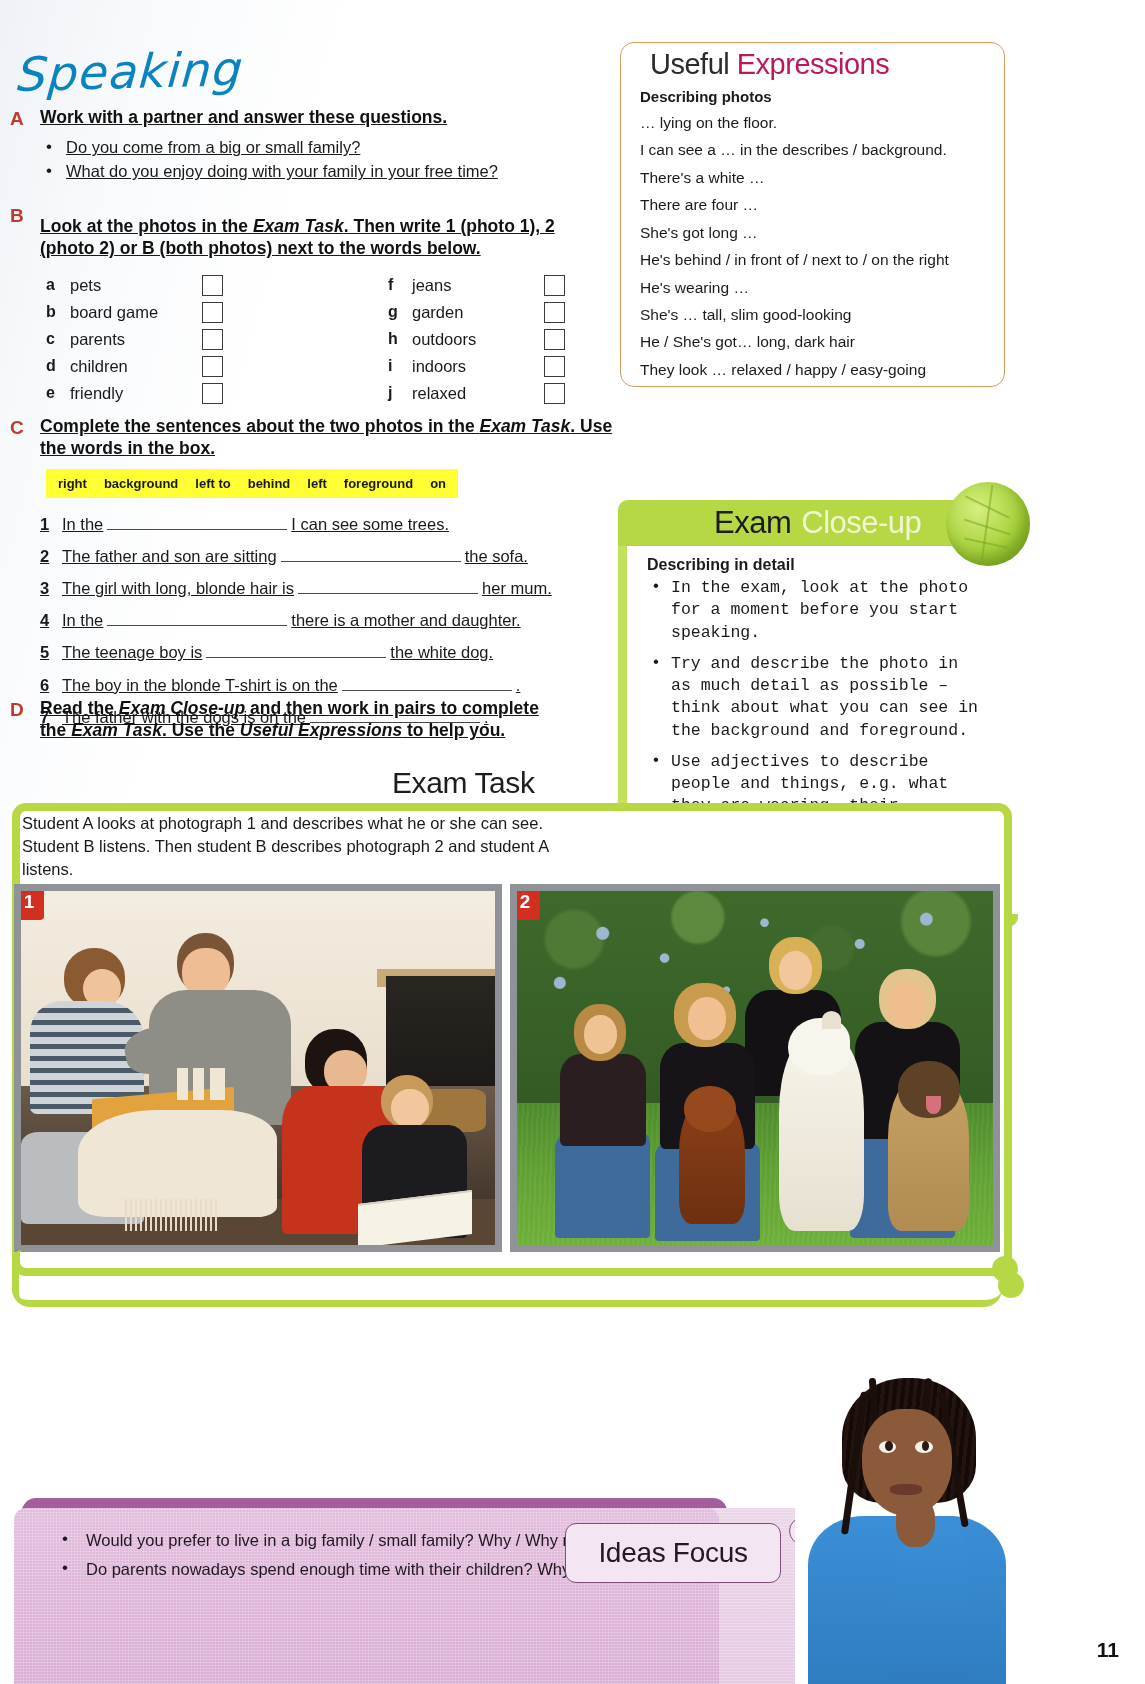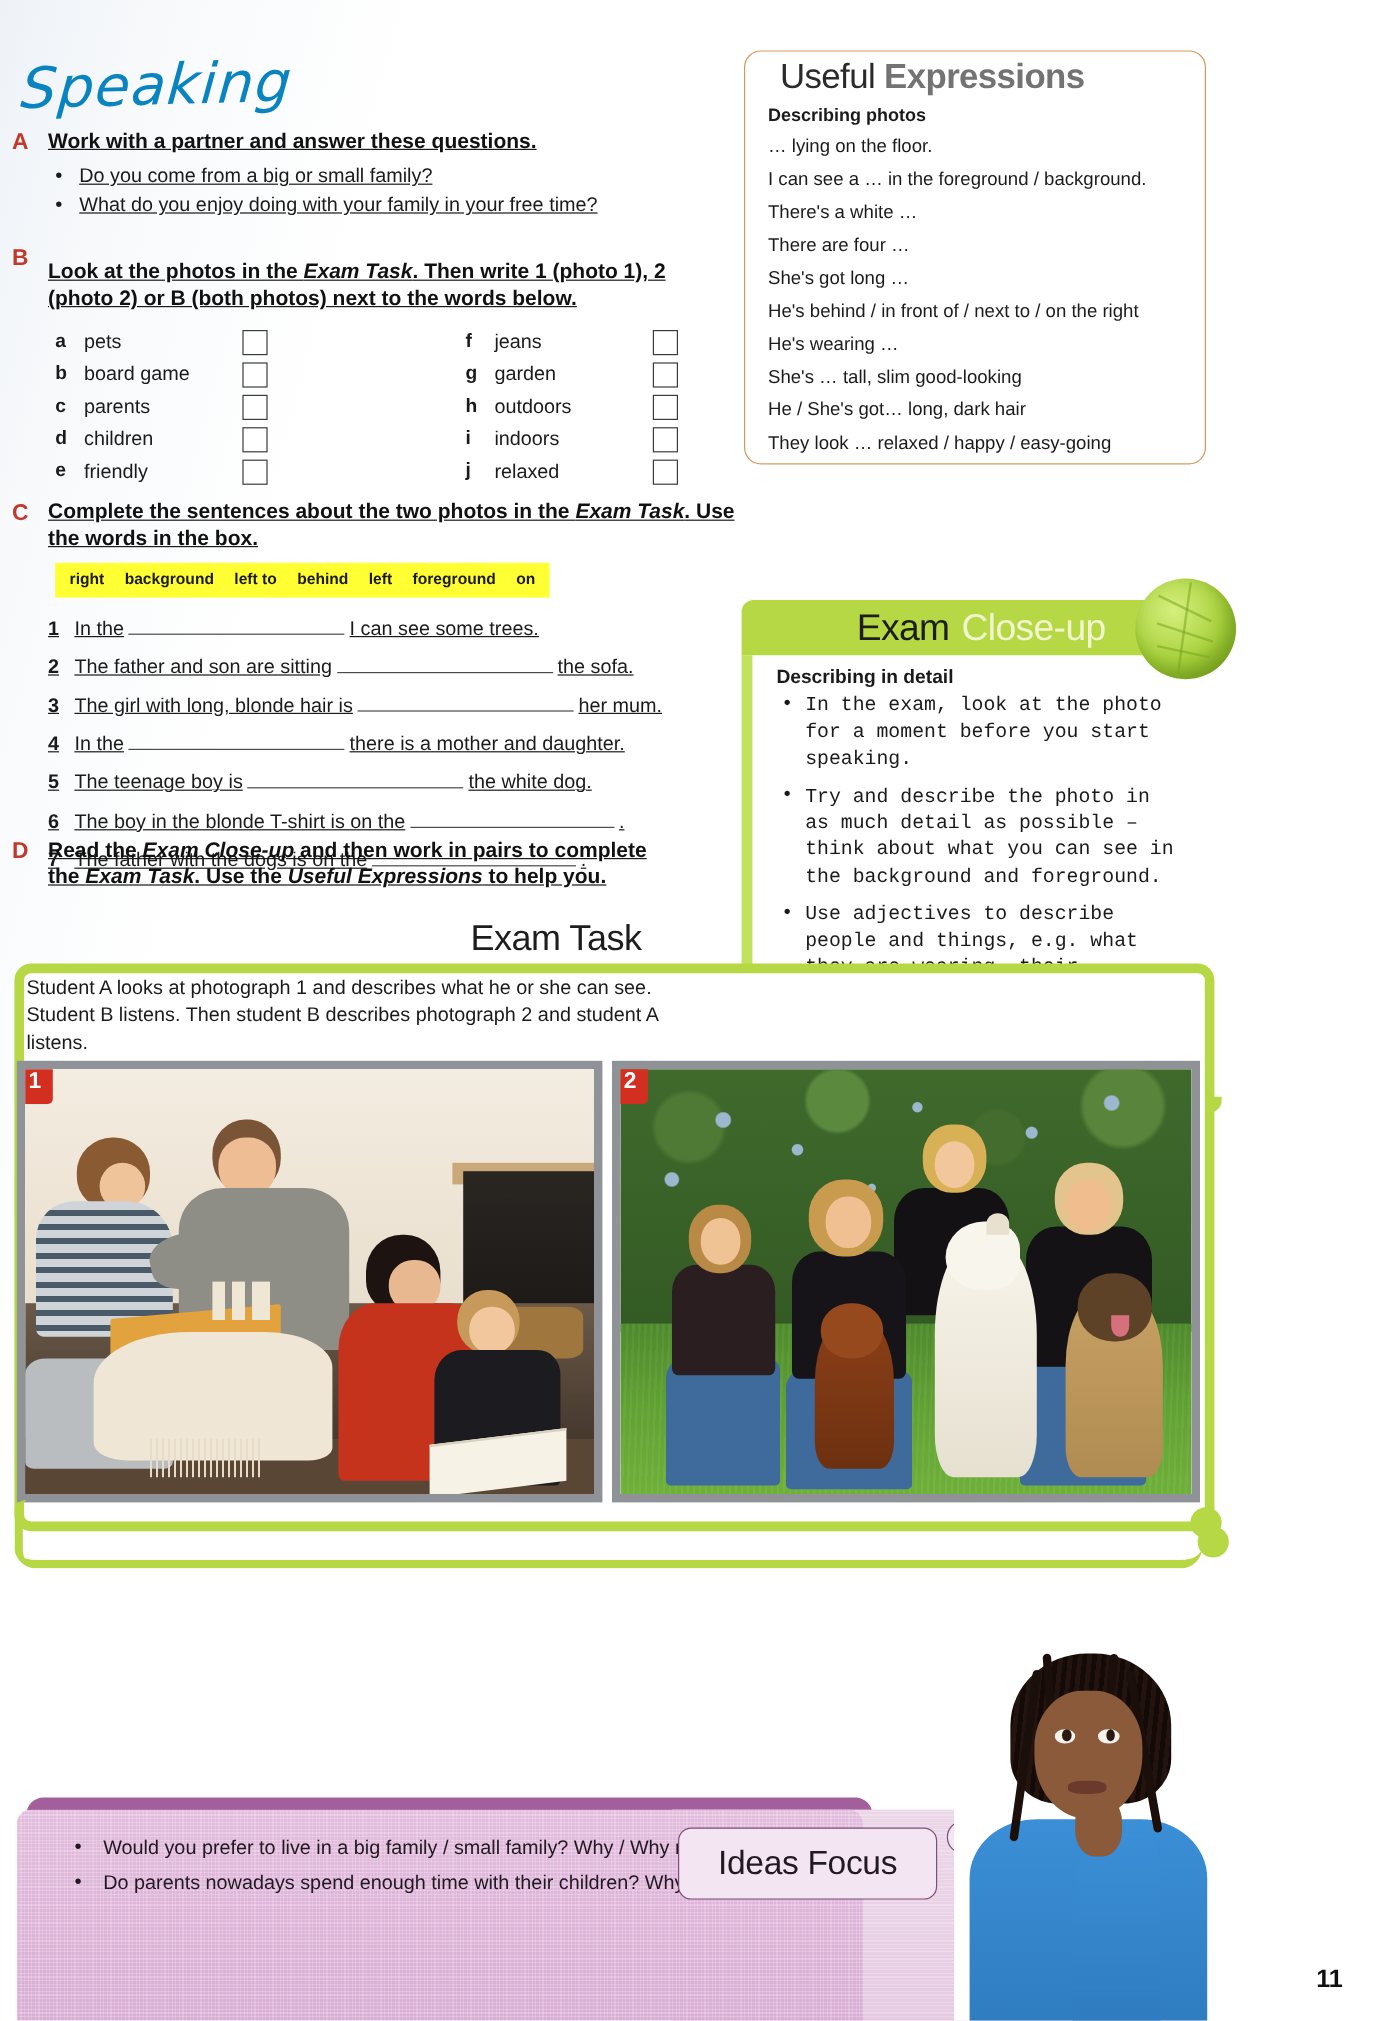--- a/index.html
+++ b/index.html
@@ -54,21 +54,21 @@
     box-sizing:border-box;
   }
   .useful-title{
     position:absolute;left:640px;top:48px;
     background:#fff;padding:0 10px;
     font-size:29px;letter-spacing:-0.5px;
     font-family:"Liberation Sans", sans-serif;font-weight:300;
     white-space:nowrap;
   }
   .useful-title .t1{color:#2b2b2b;}
-  .useful-title .t2{color:#737373;font-weight:bold;}
+  .useful-title .t2{color:#be185d;}
   .useful-inner{
     position:absolute;left:640px;top:88px;width:350px;
   }
   .ue-sub{font-weight:bold;font-size:15px;margin-bottom:4px;}
   .ue-line{font-size:15.5px;line-height:1.77;color:#1b1b1b;white-space:nowrap;}
 
   
   .yellow-box{
     background:#ffff33;display:inline-block;
     padding:5px 12px 6px 12px;margin-top:9px;
@@ -421,21 +421,21 @@
   </div>
 
   <div class="useful-box"></div>
   <div class="useful-title">
     <span class="t1">Useful</span>
     <span class="t2">Expressions</span>
   </div>
   <div class="useful-inner">
     <div class="ue-sub">Describing photos</div>
     <div class="ue-line">… lying on the floor.</div>
-    <div class="ue-line">I can see a … in the foreground / background.</div>
+    <div class="ue-line">I can see a … in the describes / background.</div>
     <div class="ue-line">There's a white …</div>
     <div class="ue-line">There are four …</div>
     <div class="ue-line">She's got long …</div>
     <div class="ue-line">He's behind / in front of / next to / on the right</div>
     <div class="ue-line">He's wearing …</div>
     <div class="ue-line">She's … tall, slim good-looking</div>
     <div class="ue-line">He / She's got… long, dark hair</div>
     <div class="ue-line">They look … relaxed / happy / easy-going</div>
   </div>
 

